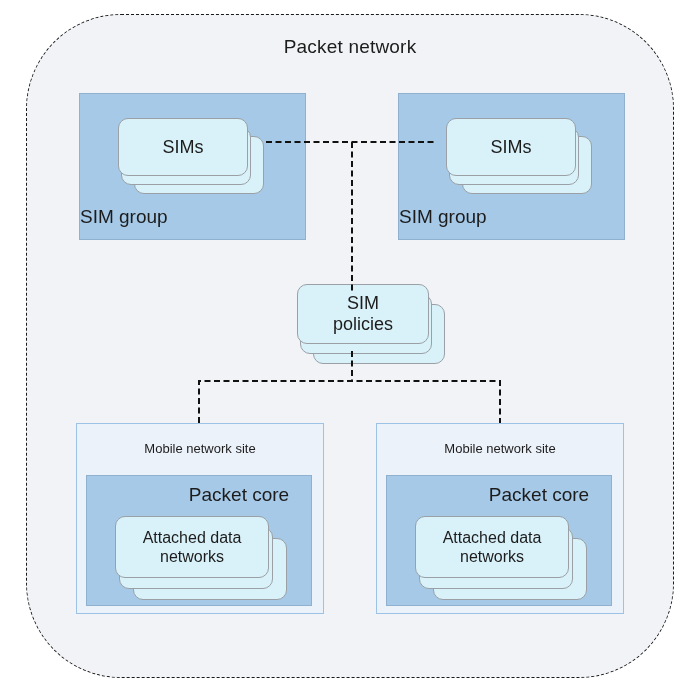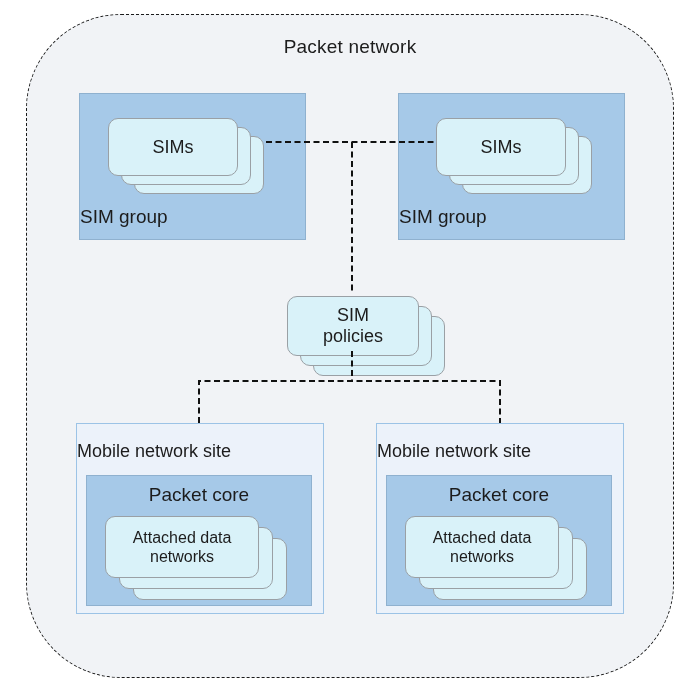--- a/index.html
+++ b/index.html
@@ -25,45 +25,45 @@
   .group-box.gright{left:398px;top:93px;}
   .group-label{
     position:absolute;left:0;bottom:11px;width:100%;font-size:19px;
   }
   
   .stack{position:absolute;}
   .card{
     position:absolute;background:#d9f2f9;border:1.3px solid #9aa0a5;
     border-radius:10px;box-sizing:border-box;
   }
-  .card.front{display:flex;align-items:center;justify-content:center;text-align:center;}
+  .card.front{display:flex;align-items:center;justify-content:center;text-align:center;margin-left:10px;}
   .sims-stack{width:130px;height:58px;left:28px;top:24px;}
   .sims-stack .card{width:130px;height:58px;}
   .sims-stack .back1{left:13px;top:9px;}
   .sims-stack .back2{left:26px;top:18px;}
   .sims-stack .front{left:0;top:0;font-size:18px;}
-  .policies-stack{left:287px;top:296px;width:132px;height:60px;}
+  .policies-stack{left:287px;top:284px;width:132px;height:60px;}
   .policies-stack .card{width:132px;height:60px;}
   .policies-stack .back1{left:13px;top:10px;}
   .policies-stack .back2{left:26px;top:20px;}
   .policies-stack .front{left:0;top:0;font-size:18px;line-height:1.15;}
   .policies-stack .front span{display:block;width:84px;}
   
   .site-box{
     position:absolute;width:248px;height:191px;background:#ecf2fa;
     border:1.6px solid #9cc3e6;box-sizing:border-box;top:423px;
   }
   .site-box.sleft{left:76px;}
   .site-box.sright{left:376px;}
-  .site-label{position:absolute;left:0;top:17px;width:100%;font-size:18px;}
+  .site-label{position:absolute;left:0;top:17px;width:100%;text-align:center;font-size:13px;}
   .packet-core{
     position:absolute;left:9px;top:51px;width:226px;height:131px;
     background:#a6c9e8;border:1px solid #8fb1cf;box-sizing:border-box;
   }
-  .pc-label{position:absolute;left:0;top:8px;width:100%;text-align:center;font-size:19px;}
+  .pc-label{position:absolute;left:0;top:8px;width:100%;text-align:center;font-size:19px;padding-left:40px;}
   .adn-stack{left:18px;top:40px;width:178px;height:62px;}
   .adn-stack .card{width:154px;height:62px;}
   .adn-stack .back1{left:14px;top:11px;}
   .adn-stack .back2{left:28px;top:22px;}
   .adn-stack .front{left:0;top:0;font-size:16px;line-height:1.2;}
   .adn-stack .front span{display:block;width:124px;}
   
   .connectors{position:absolute;left:0;top:0;width:700px;height:696px;z-index:5;pointer-events:none;}
 </style>
 </head>

